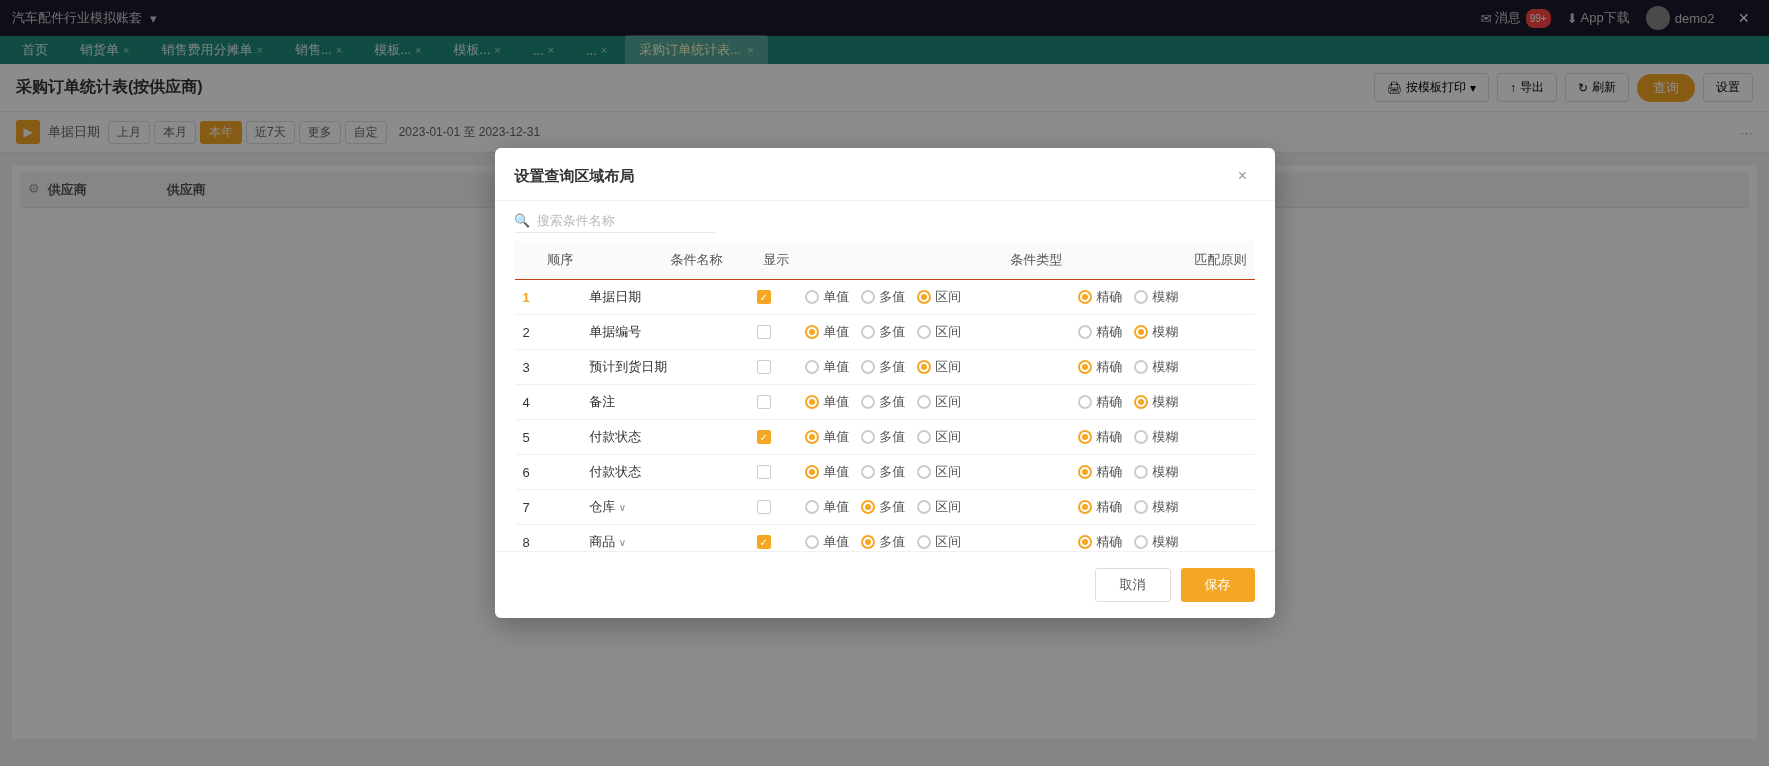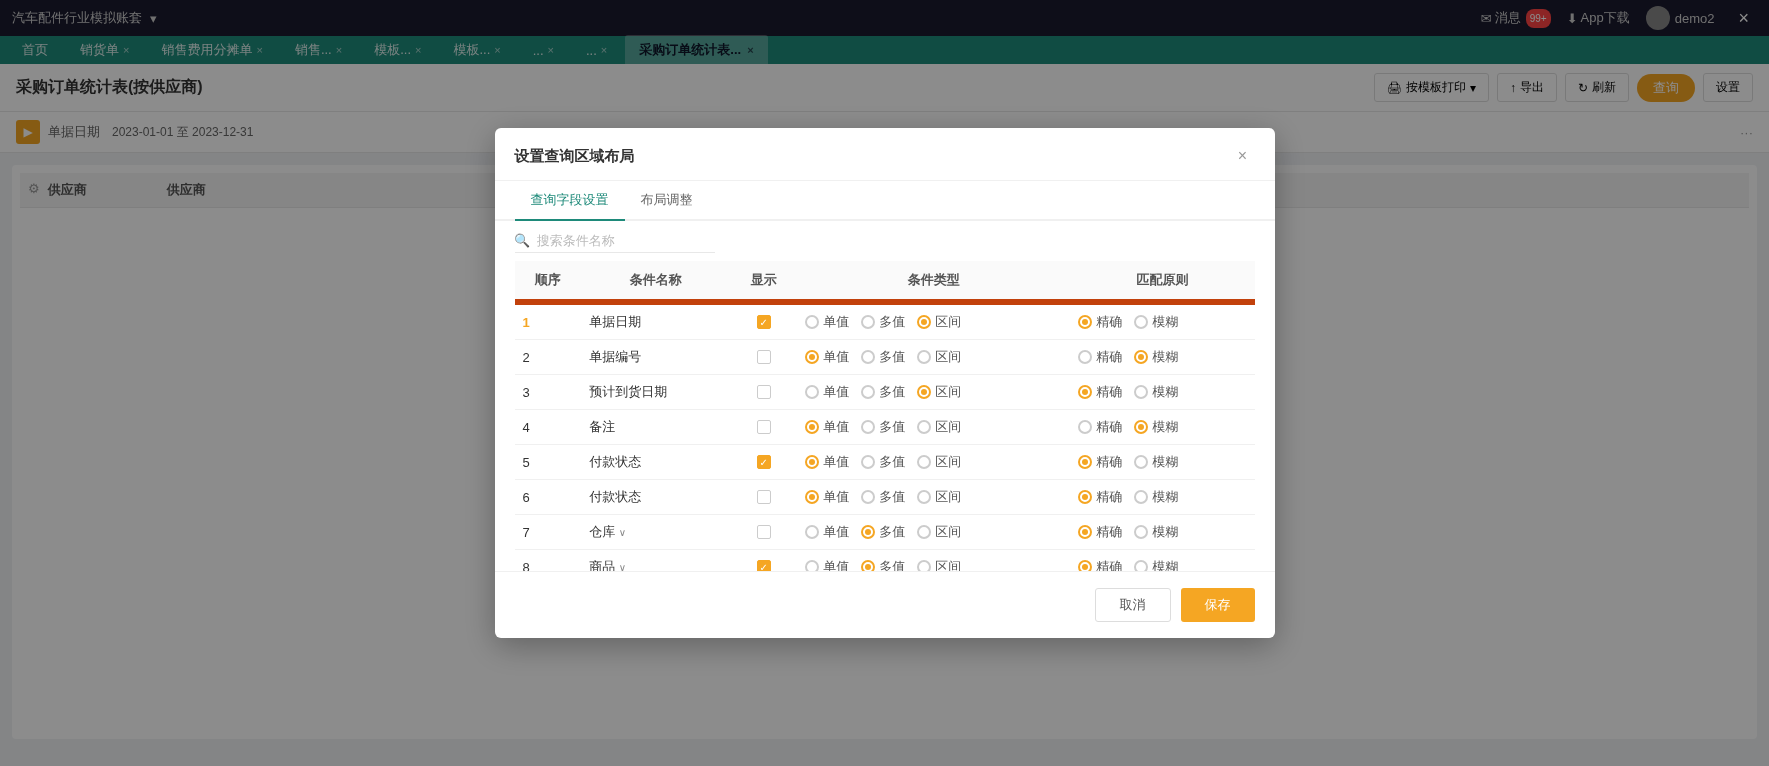--- a/index.html
+++ b/index.html
@@ -49,22 +49,22 @@
       cursor: pointer;
       border-radius: 3px 3px 0 0;
       display: flex;
       align-items: center;
       gap: 4px;
       white-space: nowrap;
     }
     .nav-tab .close-x { font-size: 11px; opacity: 0.7; }
     .nav-tab-active-highlight {
       background: rgba(255,255,255,0.25);
-      color: #0f172a;
-      font-weight: 700;
+      color: #fef9c3;
+      font-weight: 400;
       gap: 6px;
     }
 
     
     .page-header {
       height: 48px;
       background: white;
       border-bottom: 1px solid #e8e8e8;
       display: flex;
       align-items: center;
@@ -253,25 +253,25 @@
     }
     .modal-table {
       width: 100%;
       border-collapse: collapse;
     }
     .modal-table thead tr {
       background: #fafafa;
     }
     .modal-table th {
       padding: 10px 8px;
-      text-align: center;
-      font-weight: 700;
+      text-align: right;
+      font-weight: 400;
       color: #555;
       font-size: 13px;
-      border-bottom: 6px solid #c2410c;
+      border-bottom: 1px solid #c2410c;
     }
     .modal-table td {
       padding: 8px 8px;
       border-bottom: 1px solid #f0f0f0;
       font-size: 13px;
       color: #333;
       vertical-align: middle;
     }
 
     
@@ -446,20 +446,28 @@
     </button>
     <button class="btn-settings">
       <span>设置</span>
     </button>
   </div>
 </div>
 
 <div class="filter-bar">
   <button class="filter-toggle">▶</button>
   <span class="filter-label">单据日期</span>
+  <div class="date-chips">
+    <div class="date-chip">上月</div>
+    <div class="date-chip">本月</div>
+    <div class="date-chip active">本年</div>
+    <div class="date-chip">近7天</div>
+    <div class="date-chip">更多</div>
+    <div class="date-chip">自定</div>
+  </div>
   <span class="date-range-text">2023-01-01 至 2023-12-31</span>
   <span style="margin-left:auto;color:#999;cursor:pointer;">···</span>
 </div>
 
 <div class="content-area" style="height: calc(766px - 36px - 40px - 48px - 44px);">
   <div class="table-area">
     <div class="table-header-row">
       <span class="gear-icon">⚙</span>
       <span class="th">供应商</span>
       <span class="th" style="margin-left:80px;">供应商</span>
@@ -470,28 +478,20 @@
 <div class="overlay">
   <div class="modal">
 
     <div class="modal-header">
       <span class="modal-title">设置查询区域布局</span>
       <button class="modal-close">
         <span>×</span>
       </button>
     </div>
 
-    <div class="modal-tabs">
-      <div class="modal-tab active">
-        <span>查询字段设置</span>
-      </div>
-      <div class="modal-tab">
-        <span>布局调整</span>
-      </div>
-    </div>
 
     <div class="modal-search">
       <div class="search-box">
         <span class="search-icon">🔍</span>
         <input type="text" class="search-input" placeholder="搜索条件名称" style="">
       </div>
     </div>
 
     <div class="modal-table-container">
       <div class="scrollbar-area">

